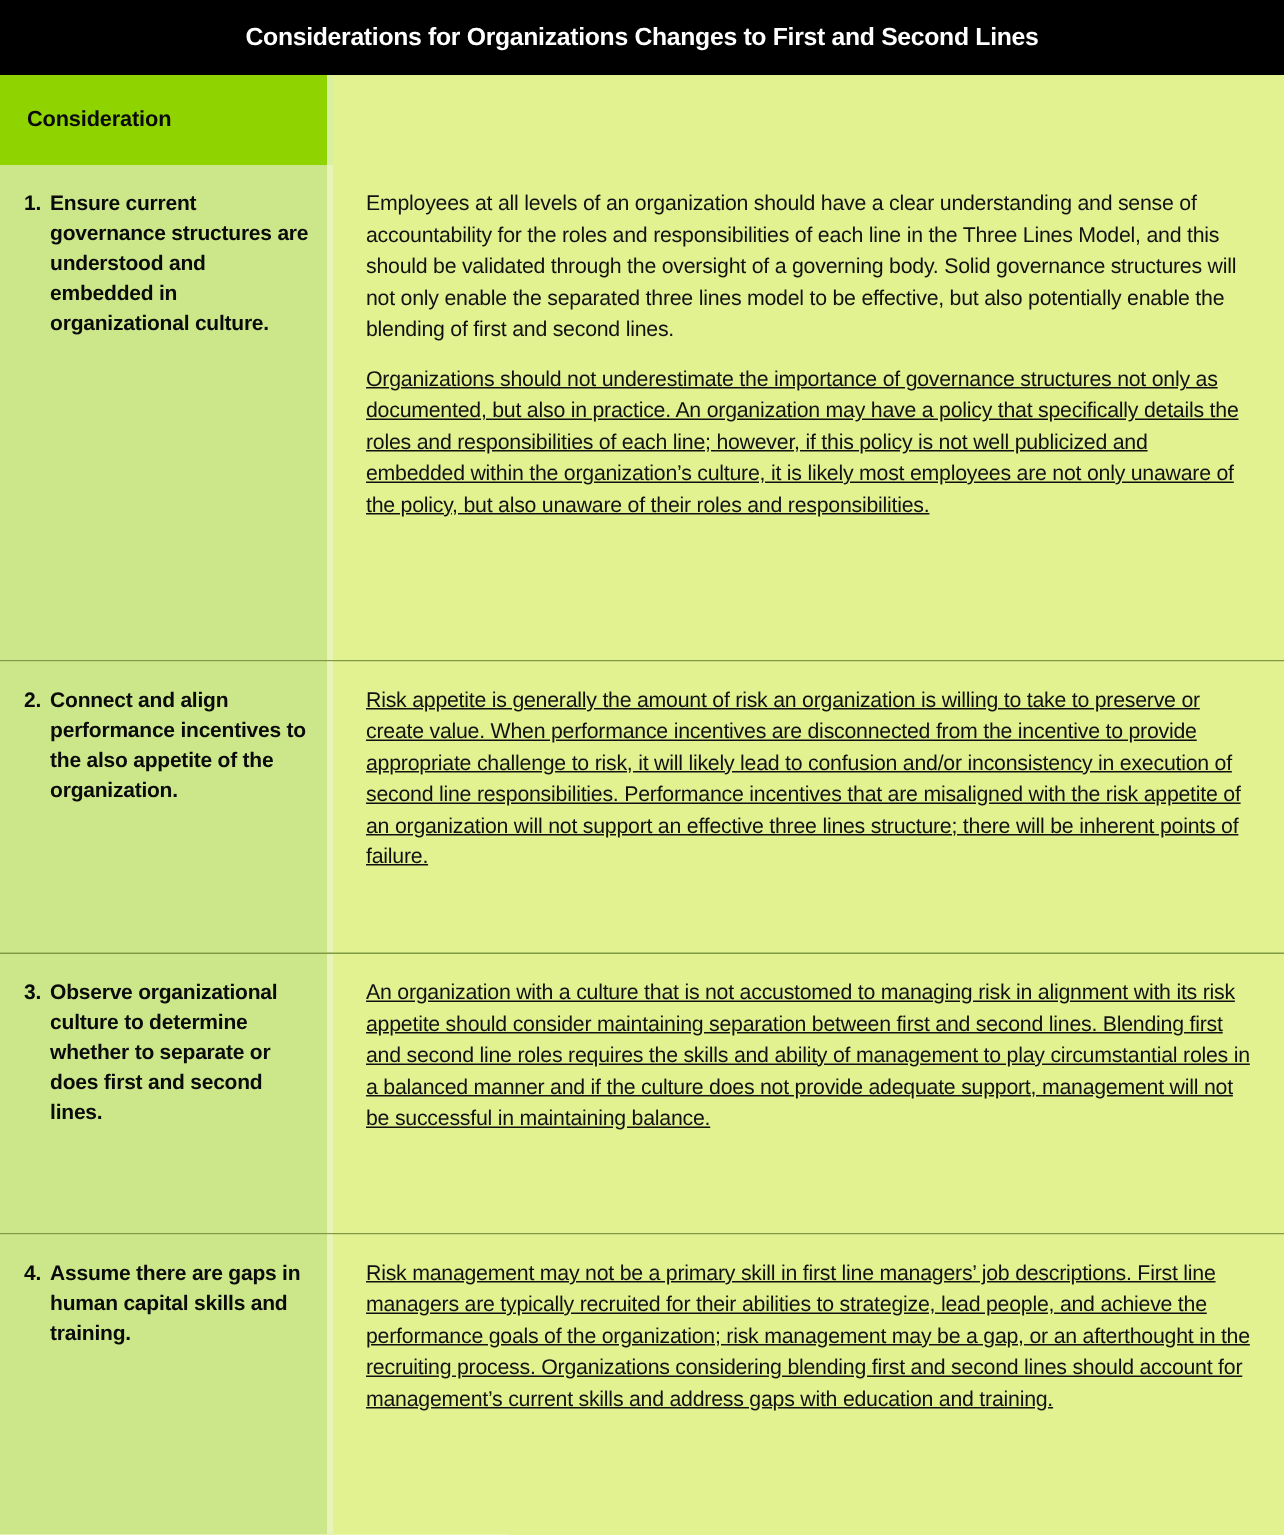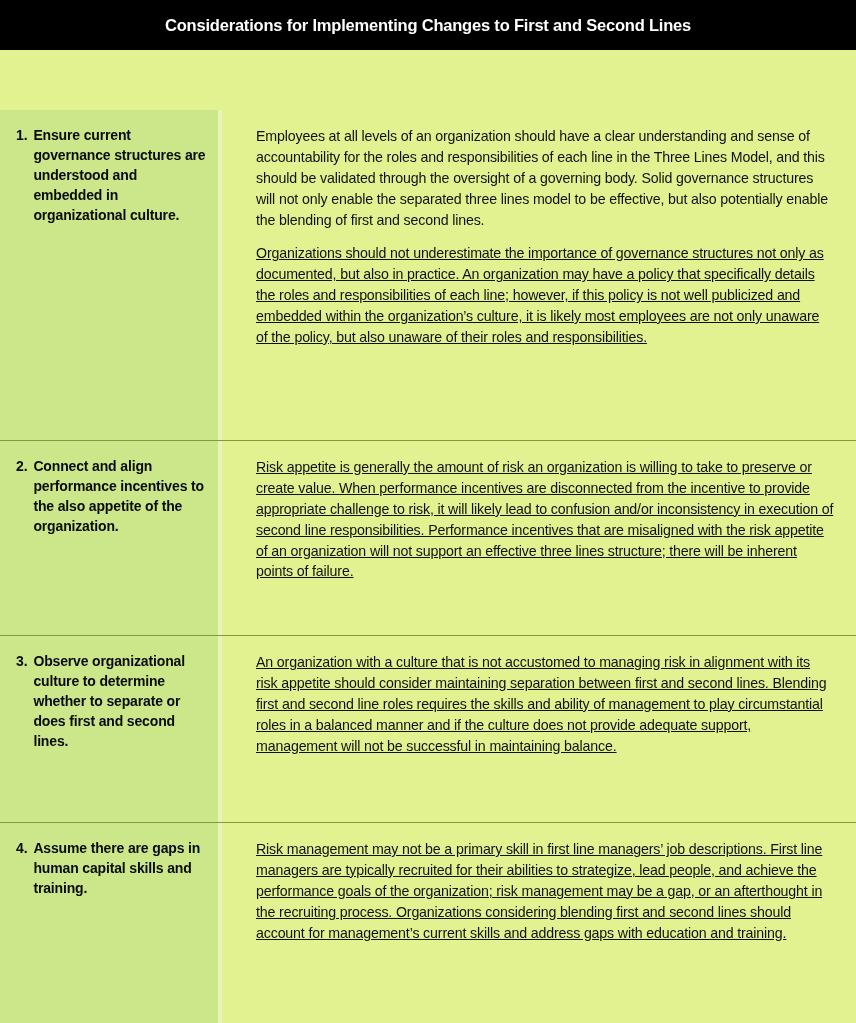--- a/index.html
+++ b/index.html
@@ -124,35 +124,38 @@
   }
   .consideration .txt {
     flex: 1 1 auto;
   }
 
   
   .para {
     font-size: 14.2px;
     line-height: 1.47;
     color: #111111;
-    margin: 0 0 13px 12px;
+    margin: 0 0 13px 0;
     letter-spacing: -0.15px;
   }
   .para:last-child { margin-bottom: 0; text-decoration: underline; }
 </style>
 </head>
 <body>
 
 <div class="table-wrap">
 
   <div class="title-bar">
-    <div class="title-text">Considerations for Implementing Changes to First and Second Lines</div>
+    <div class="title-text">Considerations for Organizations Changes to First and Second Lines</div>
   </div>
 
   <div class="header-row">
+    <div class="header-cell-left">
+      <span class="header-label">Consideration</span>
+    </div>
   </div>
 
   <div class="body-rows">
 
     <div class="row row-1">
       <div class="cell-left">
         <div class="consideration">
           <span class="num">1.</span>
           <span class="txt">Ensure current governance structures are understood and embedded in organizational culture.</span>
         </div>

